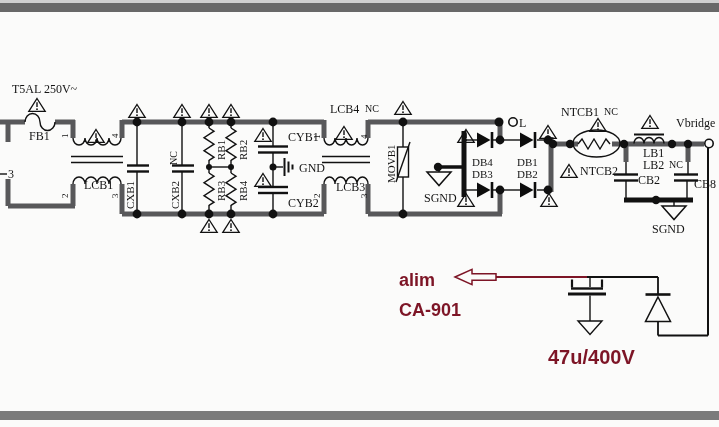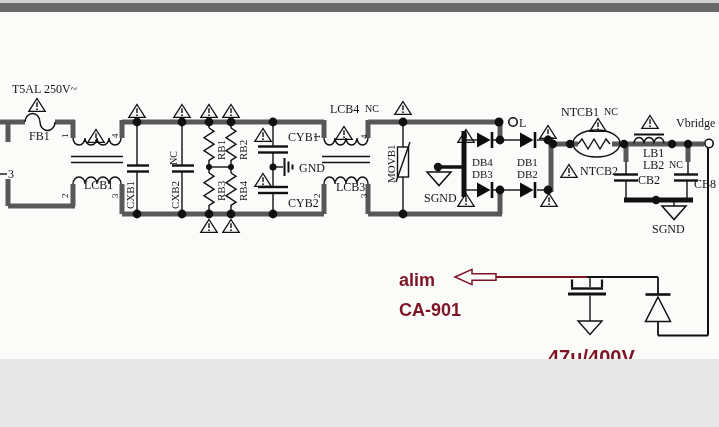--- a/index.html
+++ b/index.html
@@ -1,16 +1,16 @@
 <!DOCTYPE html>
 <html><head>
 <meta charset="utf-8">
 <style>
   html,body{margin:0;padding:0;background:#e8e8e8;}
-  .stage{position:relative;width:719px;height:359px;background:#fbfbfa;overflow:hidden;
+  .stage{position:relative;width:719px;height:427px;background:#fbfbfa;overflow:hidden;
          font-family:"Liberation Serif", serif;}
   .bar{position:absolute;left:0;width:719px;}
   .bar.top1{top:0;height:3px;background:#cfcfcf;}
   .bar.top2{top:3px;height:9px;background:#686868;}
   .bar.bot{top:411px;height:9px;background:#7b7b7b;}
   svg{position:absolute;left:0;top:0;}
   .w{stroke:#58585a;stroke-width:5;fill:none;}
   .blk{stroke:#111;stroke-width:5;fill:none;}
   .tap{stroke:#111;stroke-width:3.5;fill:none;}
   .thin{stroke:#111;stroke-width:1.4;fill:none;}

